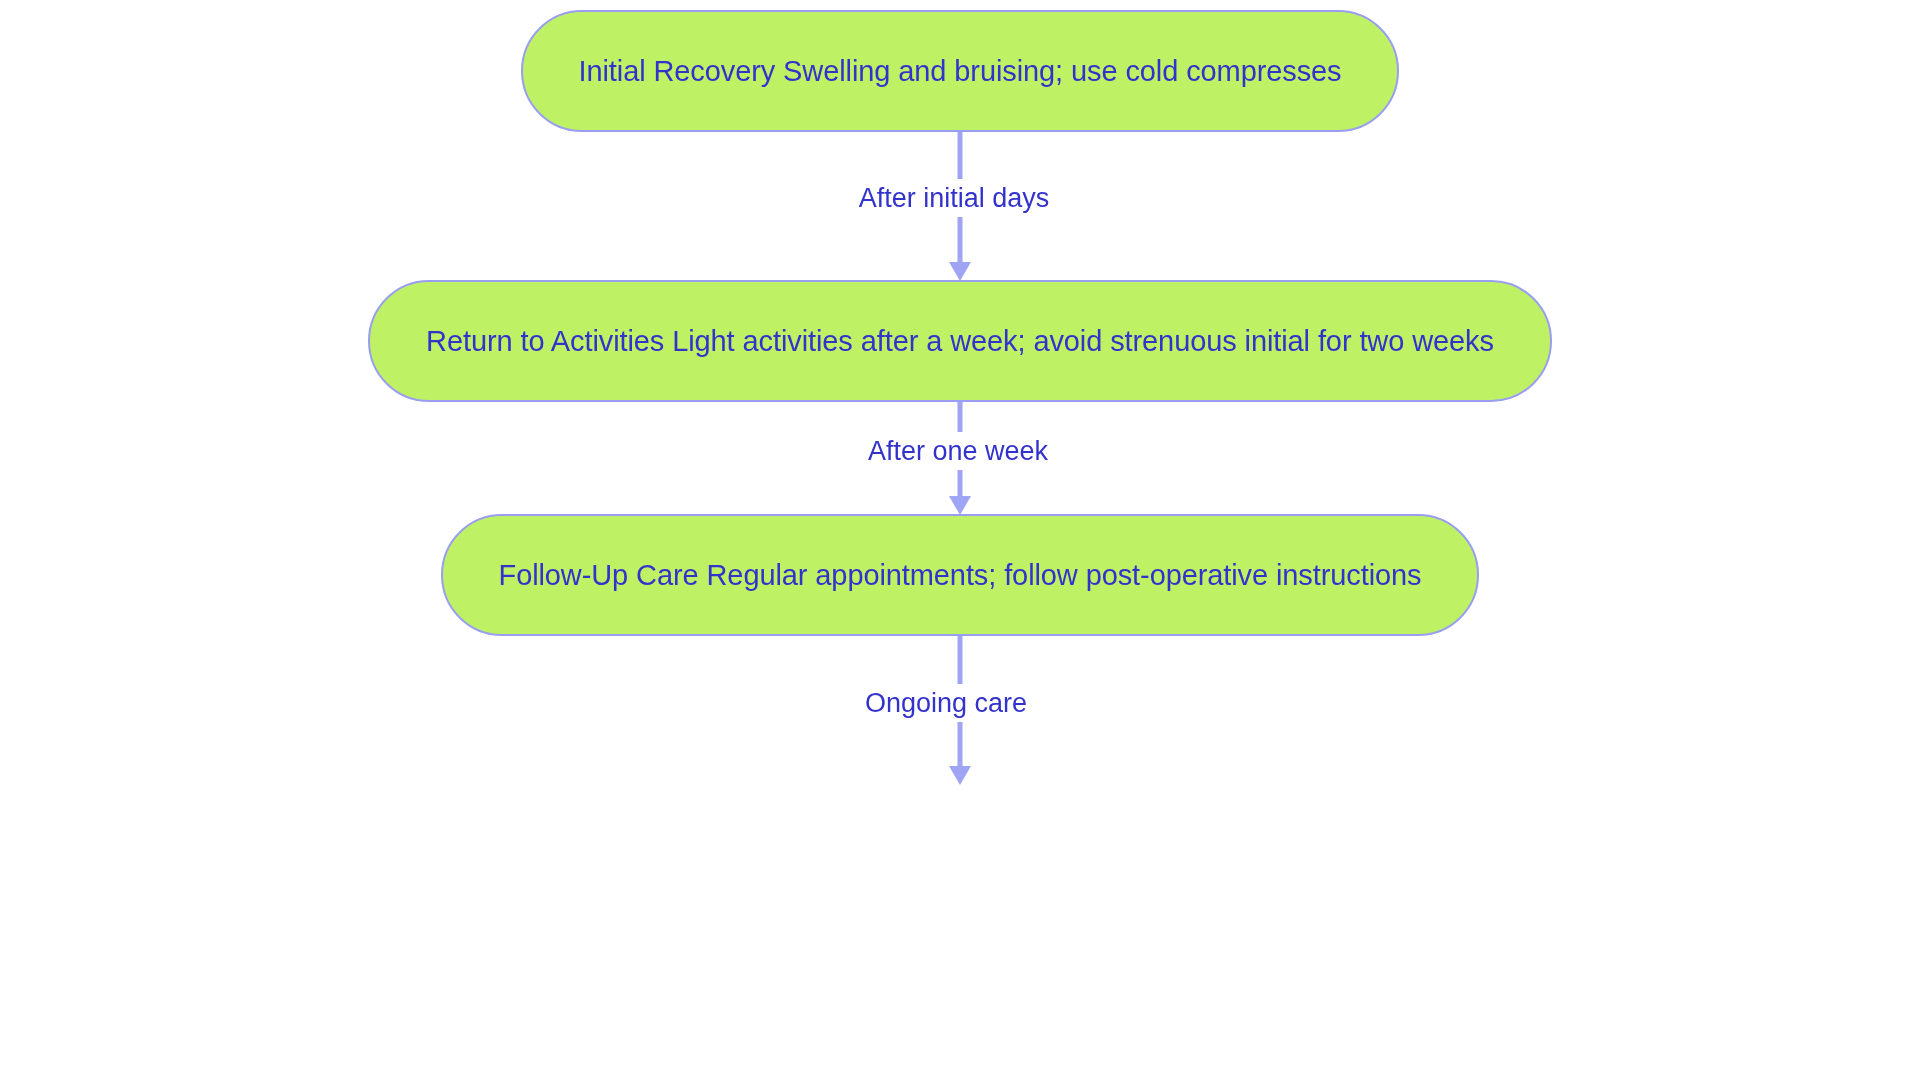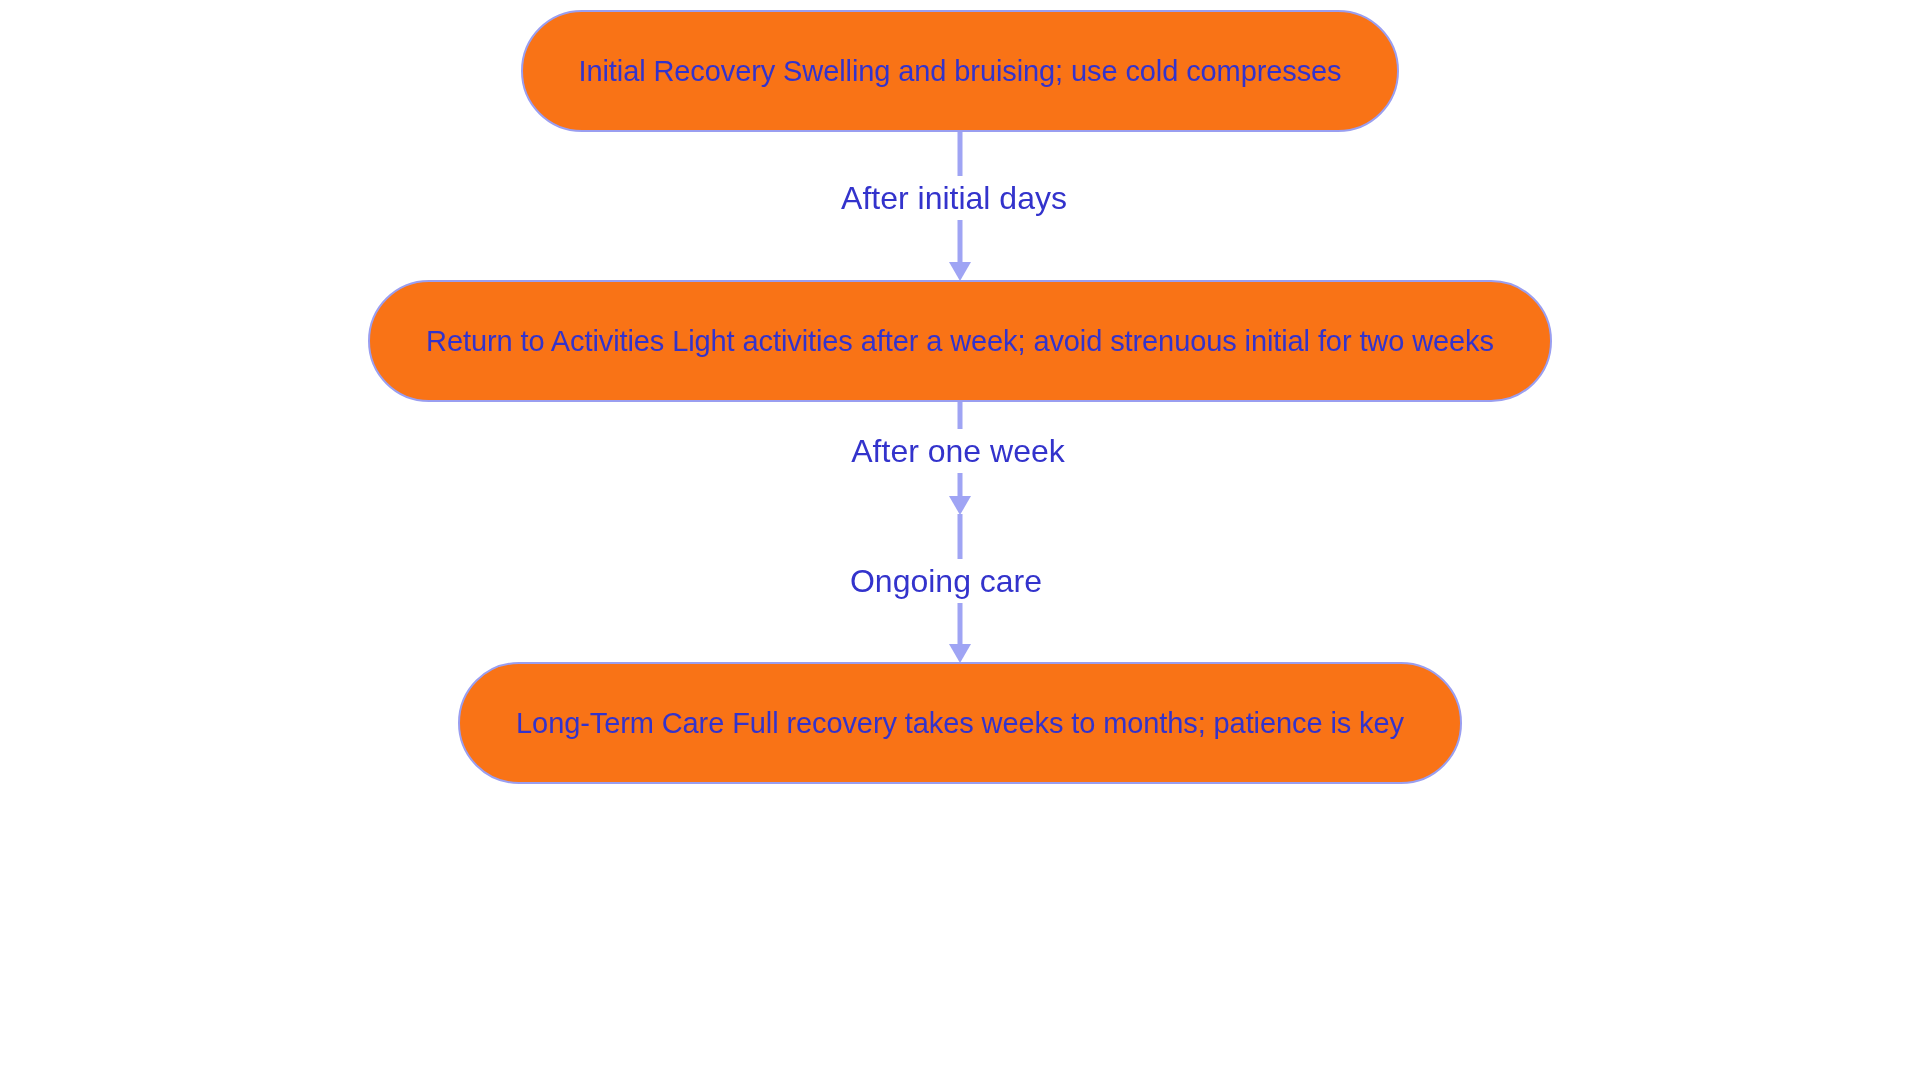--- a/index.html
+++ b/index.html
@@ -28,21 +28,21 @@
     width: 1920px;
     height: 1083px;
     display: flex;
     flex-direction: column;
     align-items: center;
   }
 
   
   .node {
     box-sizing: border-box;
-    background: #f97316;
+    background: #bef264;
     border: 2px solid #9a9ef0;
     border-radius: 9999px;
     color: #3333cc;
     display: flex;
     align-items: center;
     justify-content: center;
     text-align: center;
     white-space: nowrap;
     font-size: 29px;
     line-height: 1.2;
@@ -87,21 +87,21 @@
     height: 0;
     border-left: 11px solid transparent;
     border-right: 11px solid transparent;
     border-top: 19px solid #9fa4f4;
   }
 
   .edge-label {
     position: relative;
     z-index: 3;
     color: #3333cc;
-    font-size: 32px;
+    font-size: 27px;
     line-height: 1.2;
     white-space: nowrap;
     background: #ffffff;
     padding: 3px 9px;
   }
 
   
   .edge-1 { height: 148px; }
   .edge-2 { height: 112px; }
   .edge-3 { height: 148px; }
@@ -133,25 +133,25 @@
     <div class="node node-2">
       <span class="node-label">Return to Activities Light activities after a week; avoid strenuous initial for two weeks</span>
     </div>
 
     <div class="edge edge-2">
       <div class="edge-line"></div>
       <div class="edge-arrow"></div>
       <span class="edge-label">After one week</span>
     </div>
 
+    <div class="node node-3">
+      <span class="node-label">Follow-Up Care Regular appointments; follow post-operative instructions</span>
+    </div>
 
     <div class="edge edge-3">
       <div class="edge-line"></div>
       <div class="edge-arrow"></div>
       <span class="edge-label">Ongoing care</span>
     </div>
 
-    <div class="node node-4">
-      <span class="node-label">Long-Term Care Full recovery takes weeks to months; patience is key</span>
-    </div>
 
   </div>
 </div>
 
 </body></html>

